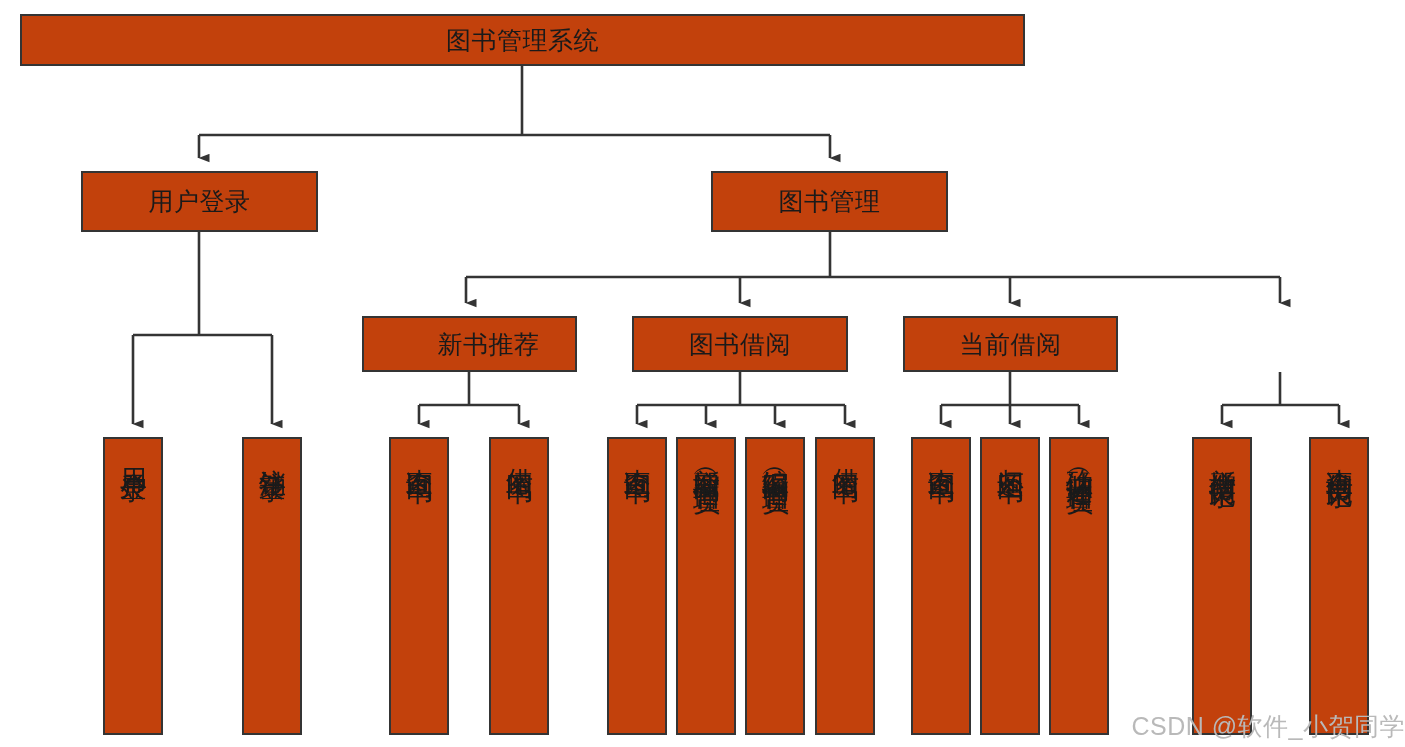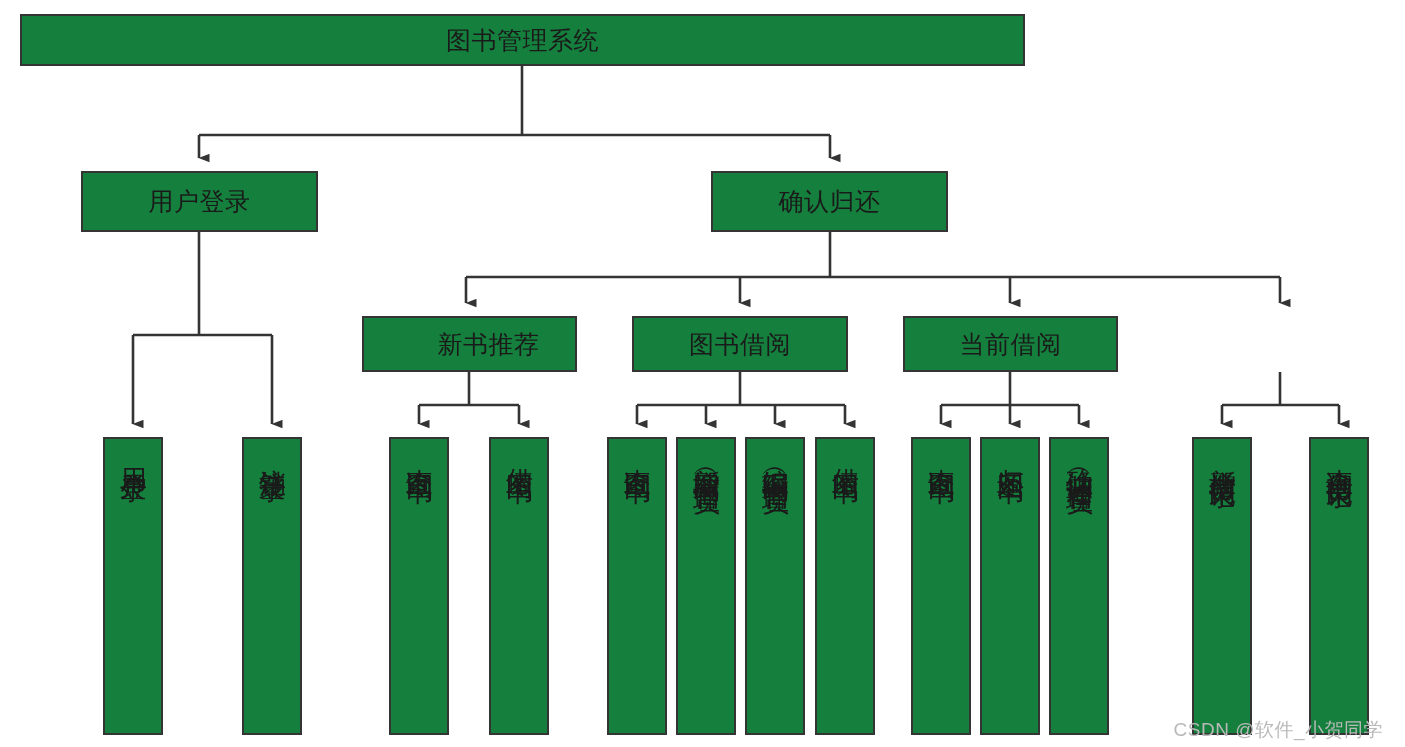--- a/index.html
+++ b/index.html
@@ -23,21 +23,21 @@
     position: absolute;
     left: 0;
     top: 0;
     width: 1405px;
     height: 747px;
     pointer-events: none;
   }
   .node {
     position: absolute;
     box-sizing: border-box;
-    background: #15803d;
+    background: #c2410c;
     border: 2px solid #343434;
     display: flex;
     align-items: center;
     justify-content: center;
     overflow: hidden;
   }
   .node .label {
     color: #1a1a1a;
     line-height: 1.06;
     text-align: center;
@@ -57,23 +57,23 @@
   }
   .node.vert .label {
     writing-mode: vertical-rl;
     text-orientation: upright;
     font-size: 27px;
     letter-spacing: 3px;
     line-height: 1;
   }
   .watermark {
     position: absolute;
-    right: 22px;
+    right: 0;
     bottom: 4px;
-    font-size: 19px;
+    font-size: 25px;
     color: #b9b9b9;
     letter-spacing: 0.5px;
     white-space: nowrap;
     font-family: "Liberation Sans", "DejaVu Sans", sans-serif;
   }
 </style>
 </head>
 <body>
 
 <div id="diagram-root">
@@ -130,21 +130,21 @@
 
   <div class="node horiz root" style="left:20px; top:14px; width:1005px; height:52px;">
     <span class="label">图书管理系统</span>
   </div>
 
   <div class="node horiz" style="left:81px; top:171px; width:237px; height:61px;">
     <span class="label">用户登录</span>
   </div>
 
   <div class="node horiz" style="left:711px; top:171px; width:237px; height:61px;">
-    <span class="label">确认归还</span>
+    <span class="label">图书管理</span>
   </div>
 
   <div class="node horiz" style="left:362px; top:316px; width:215px; height:56px;padding-left:38px;">
     <span class="label">新书推荐</span>
   </div>
 
   <div class="node horiz" style="left:903px; top:316px; width:215px; height:56px;">
     <span class="label">当前借阅</span>
   </div>
 

